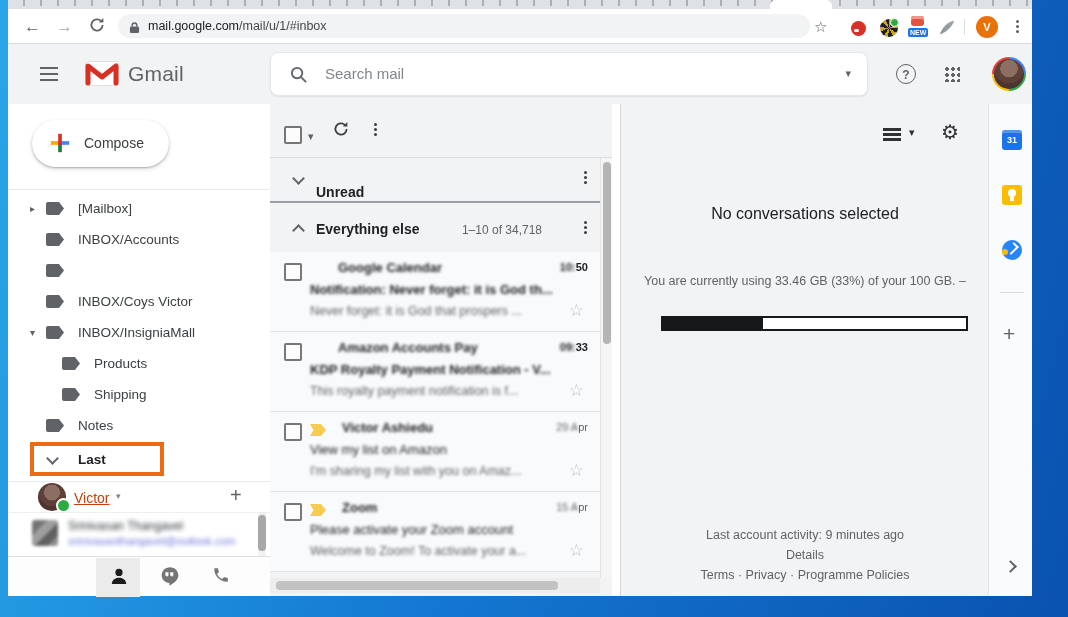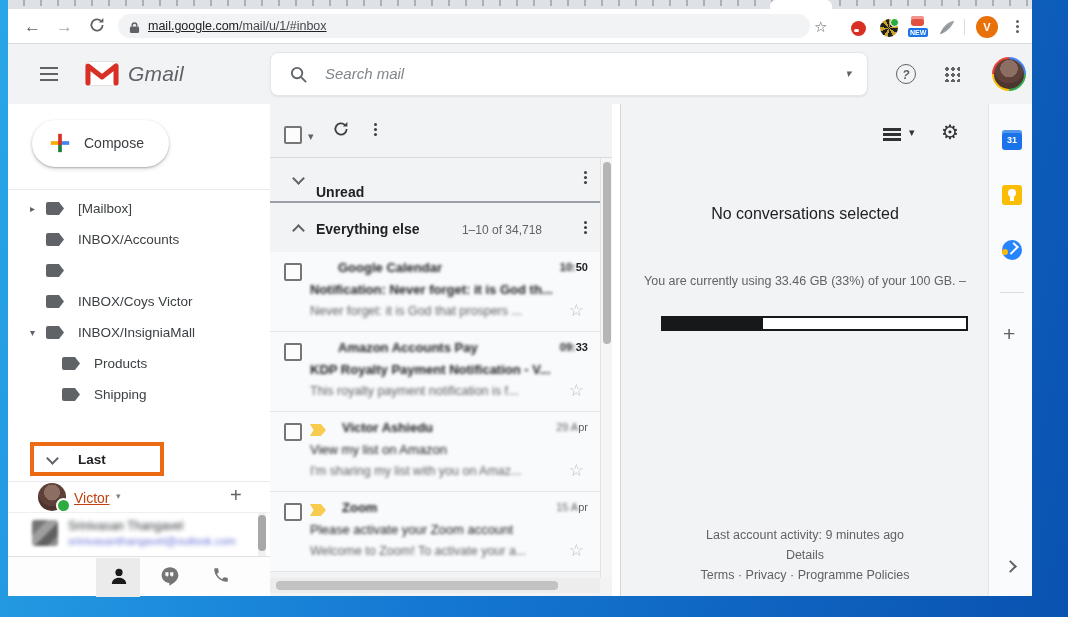--- a/index.html
+++ b/index.html
@@ -10,36 +10,36 @@
   .win{position:absolute;left:8px;top:0;width:1024px;height:596px;background:#fff;}
 
   
   .tabstrip{left:0;top:0;width:1024px;height:9px;background:#dee1e6;}
   .ticks{left:0;top:0;width:1024px;height:6px;
          background:repeating-linear-gradient(90deg,transparent 0 15px,#aab0b6 15px 17px);}
   .tabnotch{left:762px;top:0;width:62px;height:9px;background:#fff;border-radius:6px 6px 0 0;}
   .toolbar{left:0;top:9px;width:1024px;height:35px;background:#fff;border-bottom:1px solid #dadce0;box-sizing:border-box;}
   .navbtn{font-size:17px;color:#5f6368;line-height:1;}
   .omnibox{left:110px;top:5px;width:692px;height:24px;border-radius:12px;background:#f1f3f4;}
-  .url{font-size:12.5px;line-height:24px;color:#202124;white-space:nowrap;text-decoration:underline;}
+  .url{font-size:12.5px;line-height:24px;color:#202124;white-space:nowrap;}
   .url .path{color:#44484d;}
   .extdot{width:15px;height:15px;border-radius:50%;background:#d93025;}
   .extdot::after{content:"";position:absolute;left:3px;top:8px;width:5px;height:3px;border-radius:2px;background:#fff;}
   .extdark{width:18px;height:18px;border-radius:50%;background:repeating-conic-gradient(#c9a227 0 28deg,#1f1f1f 28deg 62deg);}
   .extdark::after{content:"";position:absolute;right:-1px;top:-1px;width:7px;height:7px;border-radius:50%;background:#2bab40;border:1px solid #fff;}
   .extnew-top{width:13px;height:10px;border-radius:3px;background:#e25241;box-shadow:inset 0 3px 0 #f2958c;}
   .newbadge{font-size:7px;font-weight:bold;color:#fff;background:#1a73e8;border-radius:2px;padding:1px 2px;line-height:1;}
   .sep{width:1px;height:16px;background:#dadce0;}
   .vavatar{width:22px;height:22px;border-radius:50%;background:#e8710a;color:#fff;font-size:11px;font-weight:bold;
            text-align:center;line-height:22px;}
   .vdots{width:3px;height:3px;border-radius:50%;background:#5f6368;box-shadow:0 5px 0 #5f6368,0 10px 0 #5f6368;}
   .vdots.dark{background:#3c4043;box-shadow:0 5px 0 #3c4043,0 10px 0 #3c4043;}
 
   
-  .gheader{left:0;top:44px;width:1024px;height:60px;background:#f1f3f4;font-style:italic;}
+  .gheader{left:0;top:44px;width:1024px;height:60px;background:#f1f3f4;}
   .burger{width:18px;height:2px;background:#5f6368;box-shadow:0 6px 0 #5f6368,0 12px 0 #5f6368;}
   .gmail-word{font-size:21px;color:#5f6368;letter-spacing:.2px;}
   .searchbar{left:262px;top:8px;width:598px;height:44px;background:#fff;border:1px solid #e4e7e9;border-radius:8px;
              box-sizing:border-box;box-shadow:0 1px 2px rgba(0,0,0,.08);}
   .placeholder{font-size:15px;color:#80868b;line-height:42px;}
   .caret{font-size:11px;color:#5f6368;}
   .helpc{width:20px;height:20px;border:1.8px solid #5f6368;border-radius:50%;color:#5f6368;
          font-size:12px;font-weight:bold;text-align:center;line-height:20px;box-sizing:border-box;}
   .grid9{width:16px;height:16px;background-image:radial-gradient(#5f6368 1.7px,transparent 2px);background-size:6px 6px;}
   .ring{width:34px;height:34px;border-radius:50%;padding:2px;box-sizing:border-box;
@@ -223,20 +223,24 @@
         <span class="abs slabel" style="left:70px;">INBOX/InsigniaMall</span>
       </div>
       <div class="abs srow" style="top:244px;">
         <span class="abs labelicon" style="left:54px;top:9px;"></span>
         <span class="abs slabel" style="left:86px;">Products</span>
       </div>
       <div class="abs srow" style="top:275px;">
         <span class="abs labelicon" style="left:54px;top:9px;"></span>
         <span class="abs slabel" style="left:86px;">Shipping</span>
       </div>
+      <div class="abs srow" style="top:306px;">
+        <span class="abs labelicon" style="left:38px;top:9px;"></span>
+        <span class="abs slabel" style="left:70px;">Notes</span>
+      </div>
       <div class="abs srow" style="top:340px;">
         <span class="abs chev down" style="left:40px;top:10px;"></span>
         <span class="abs slabel" style="left:70px;font-weight:bold;color:#202124;">Last</span>
       </div>
 
       <div class="abs side-div" style="top:377px;"></div>
 
       <div class="abs" style="left:0;top:378px;width:262px;height:30px;">
         <div class="abs mini-avatar" style="left:30px;top:1px;"></div>
         <div class="abs presence" style="left:48px;top:16px;"></div>

